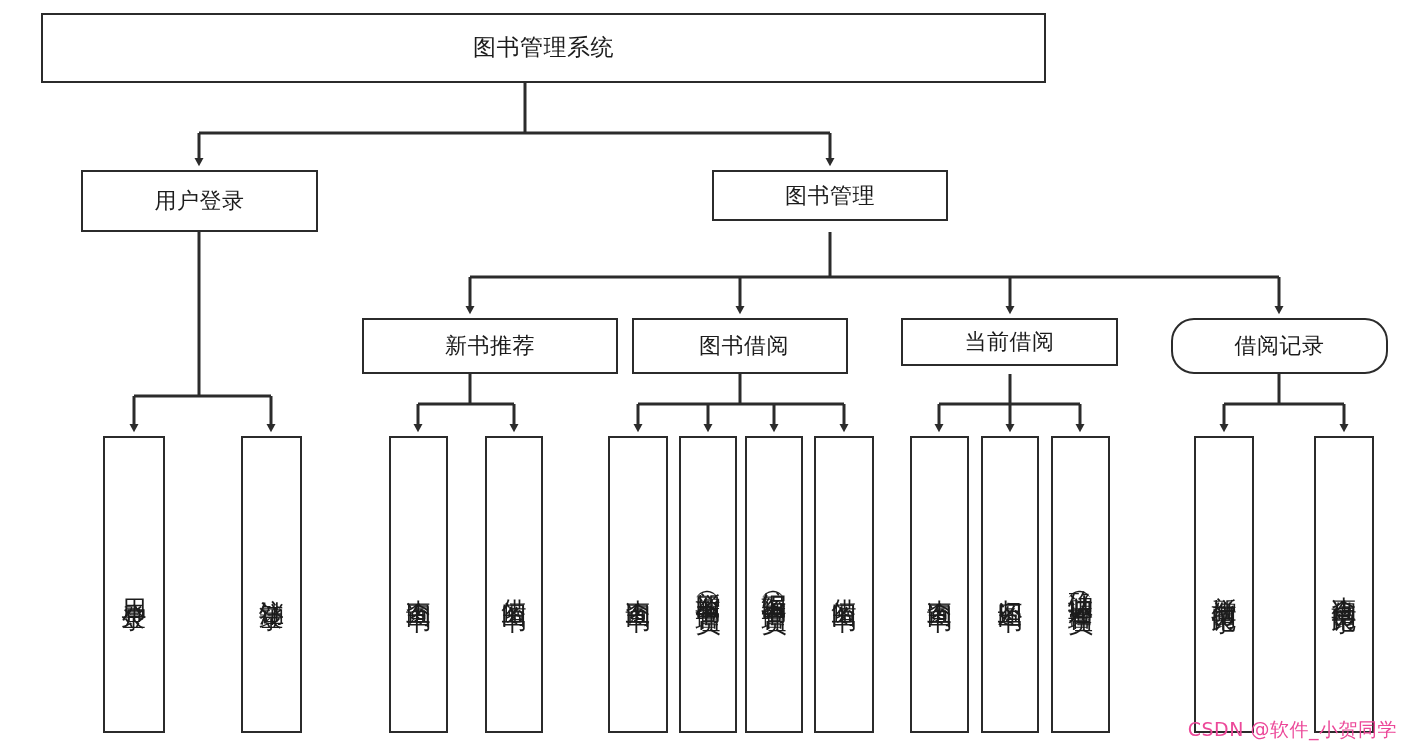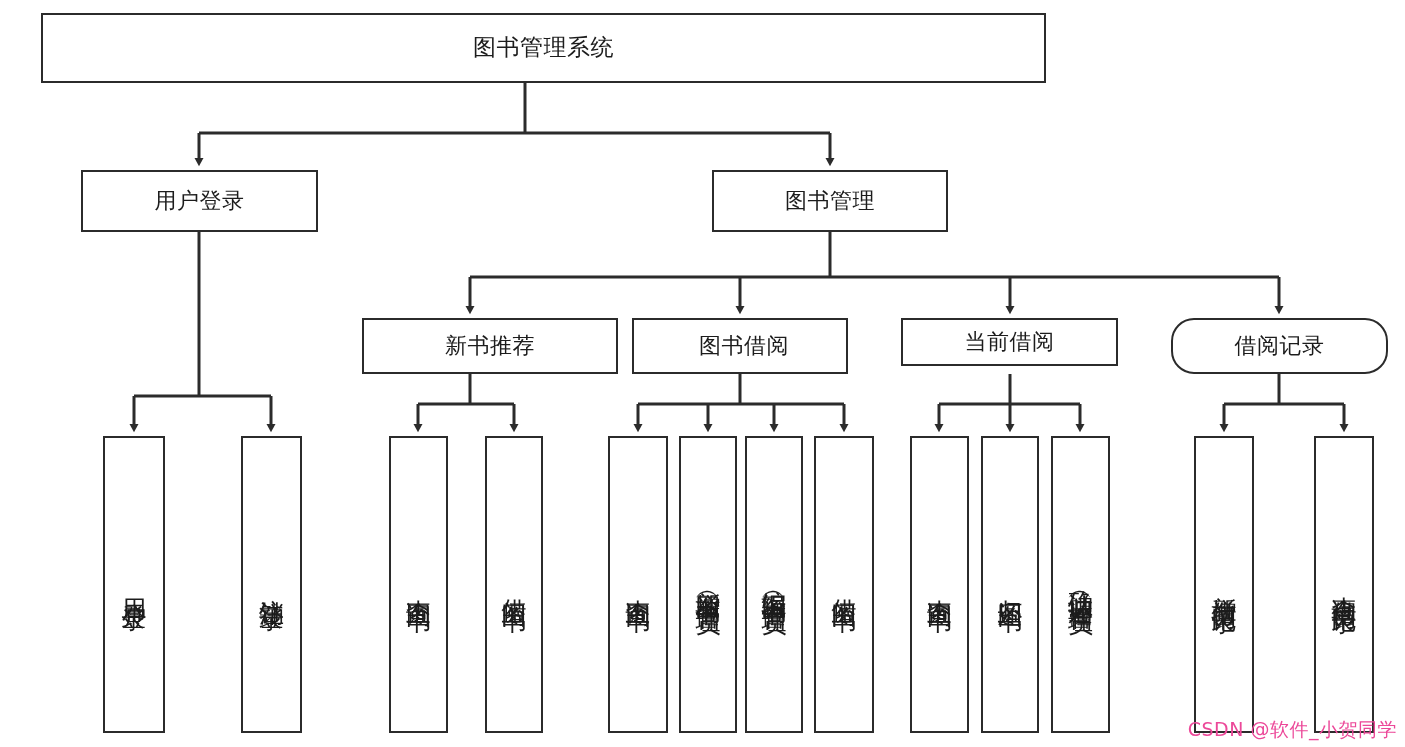--- a/index.html
+++ b/index.html
@@ -120,21 +120,21 @@
     </g>
   </svg>
 
   <div class="node horiz root" style="left:17px;top:13px;width:1005px;height:70px;margin-left:24px;">
     <span class="lbl">图书管理系统</span>
   </div>
 
   <div class="node horiz" style="left:81px;top:170px;width:237px;height:62px;">
     <span class="lbl">用户登录</span>
   </div>
-  <div class="node horiz" style="left:712px;top:170px;width:236px;height:62px;">
+  <div class="node horiz" style="left:712px;top:170px;width:236px;height:51px;">
     <span class="lbl">图书管理</span>
   </div>
 
   <div class="node horiz" style="left:362px;top:318px;width:256px;height:56px;">
     <span class="lbl">新书推荐</span>
   </div>
   <div class="node horiz" style="left:632px;top:318px;width:216px;height:56px;padding-left:8px;">
     <span class="lbl">图书借阅</span>
   </div>
   <div class="node horiz" style="left:901px;top:318px;width:217px;height:48px;">

